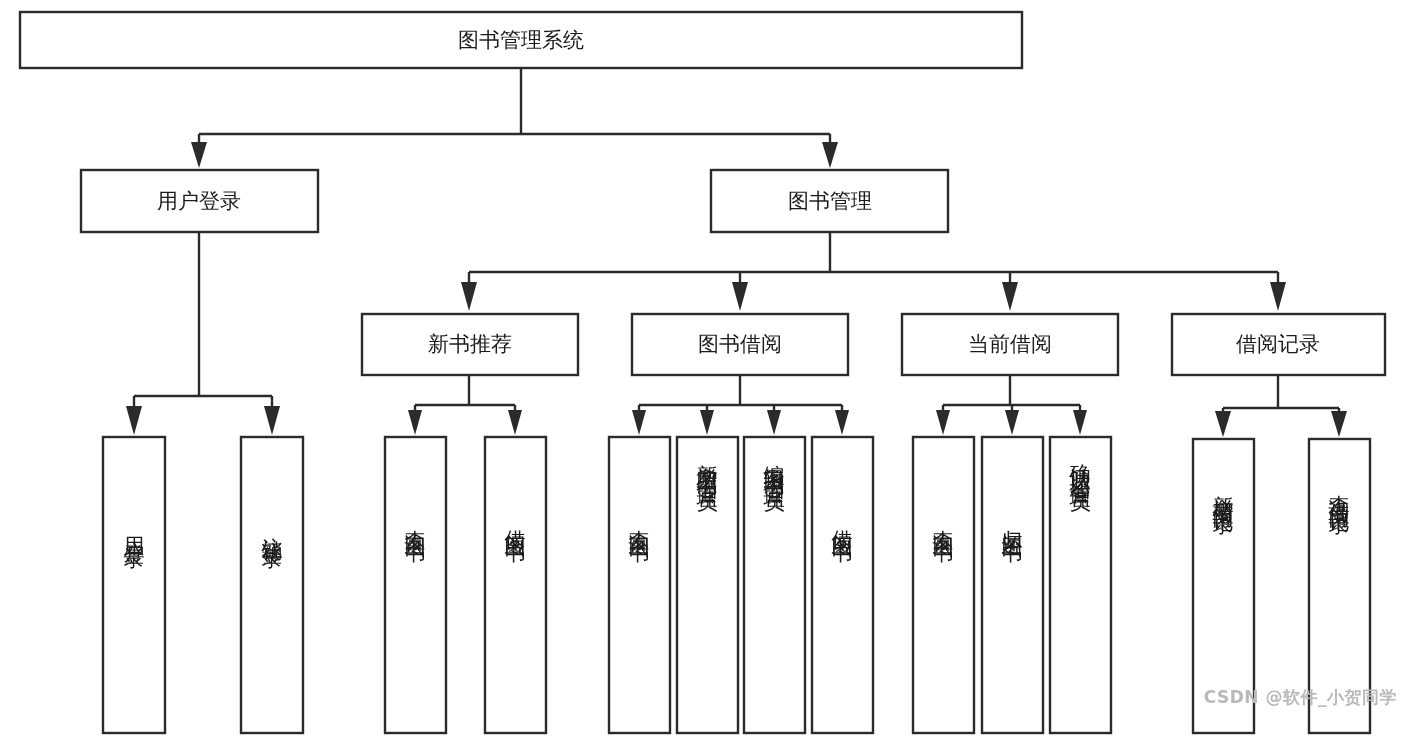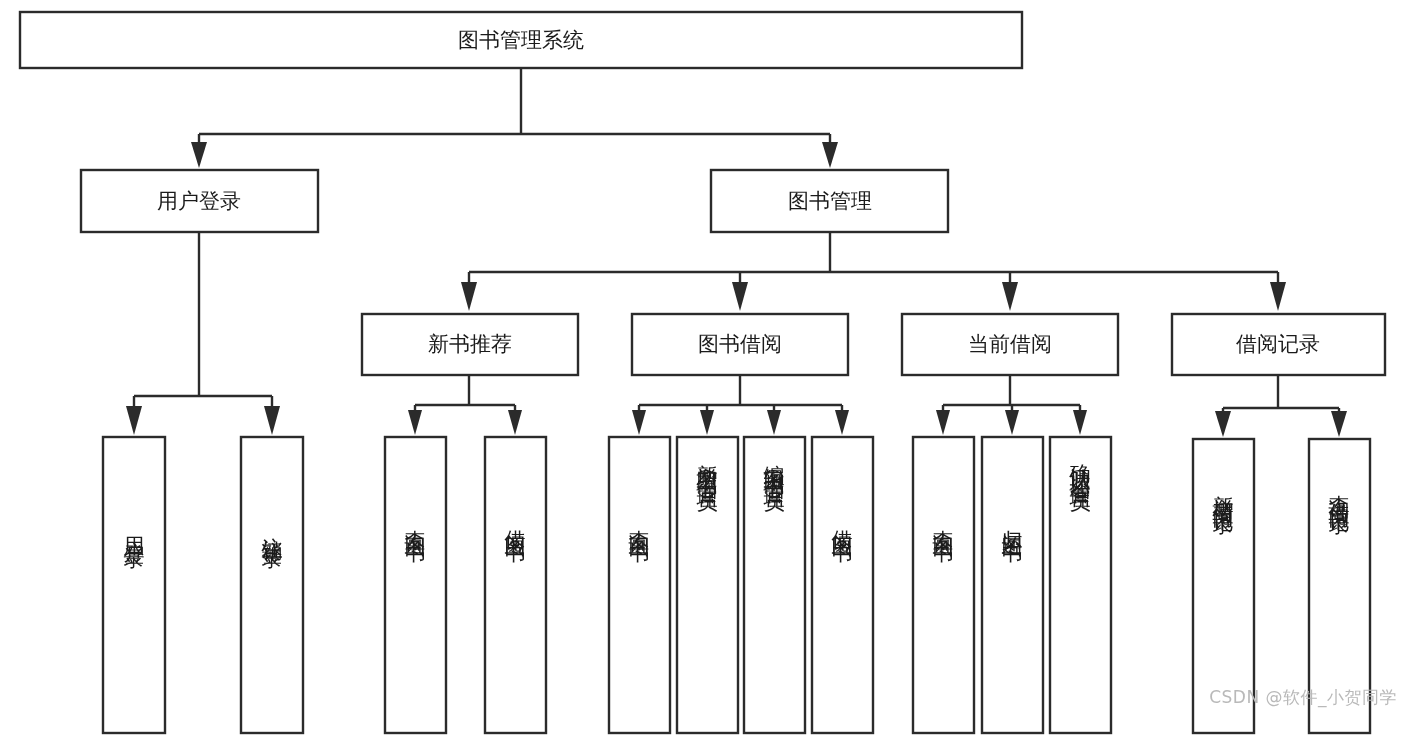--- a/index.html
+++ b/index.html
@@ -62,20 +62,21 @@
   .watermark-text {
     position: absolute;
     right: 8px;
     bottom: 6px;
     font-family: "DejaVu Sans", "Liberation Sans", sans-serif;
     font-size: 17px;
     color: #b9b9b9;
     letter-spacing: 0.5px;
     white-space: nowrap;
     user-select: none;
+    font-weight: bold;
   }
 </style>
 </head>
 <body>
 
 <div id="diagram-root">
 
   <svg id="flowchart" viewBox="0 0 1405 747">
 
     <defs>

